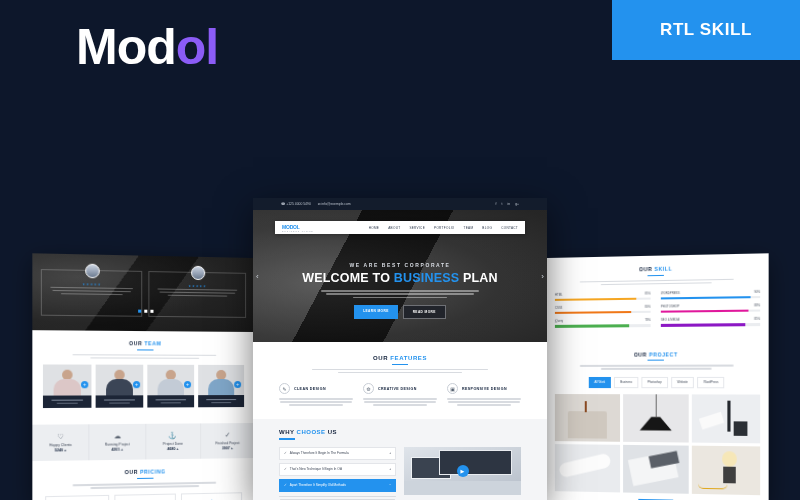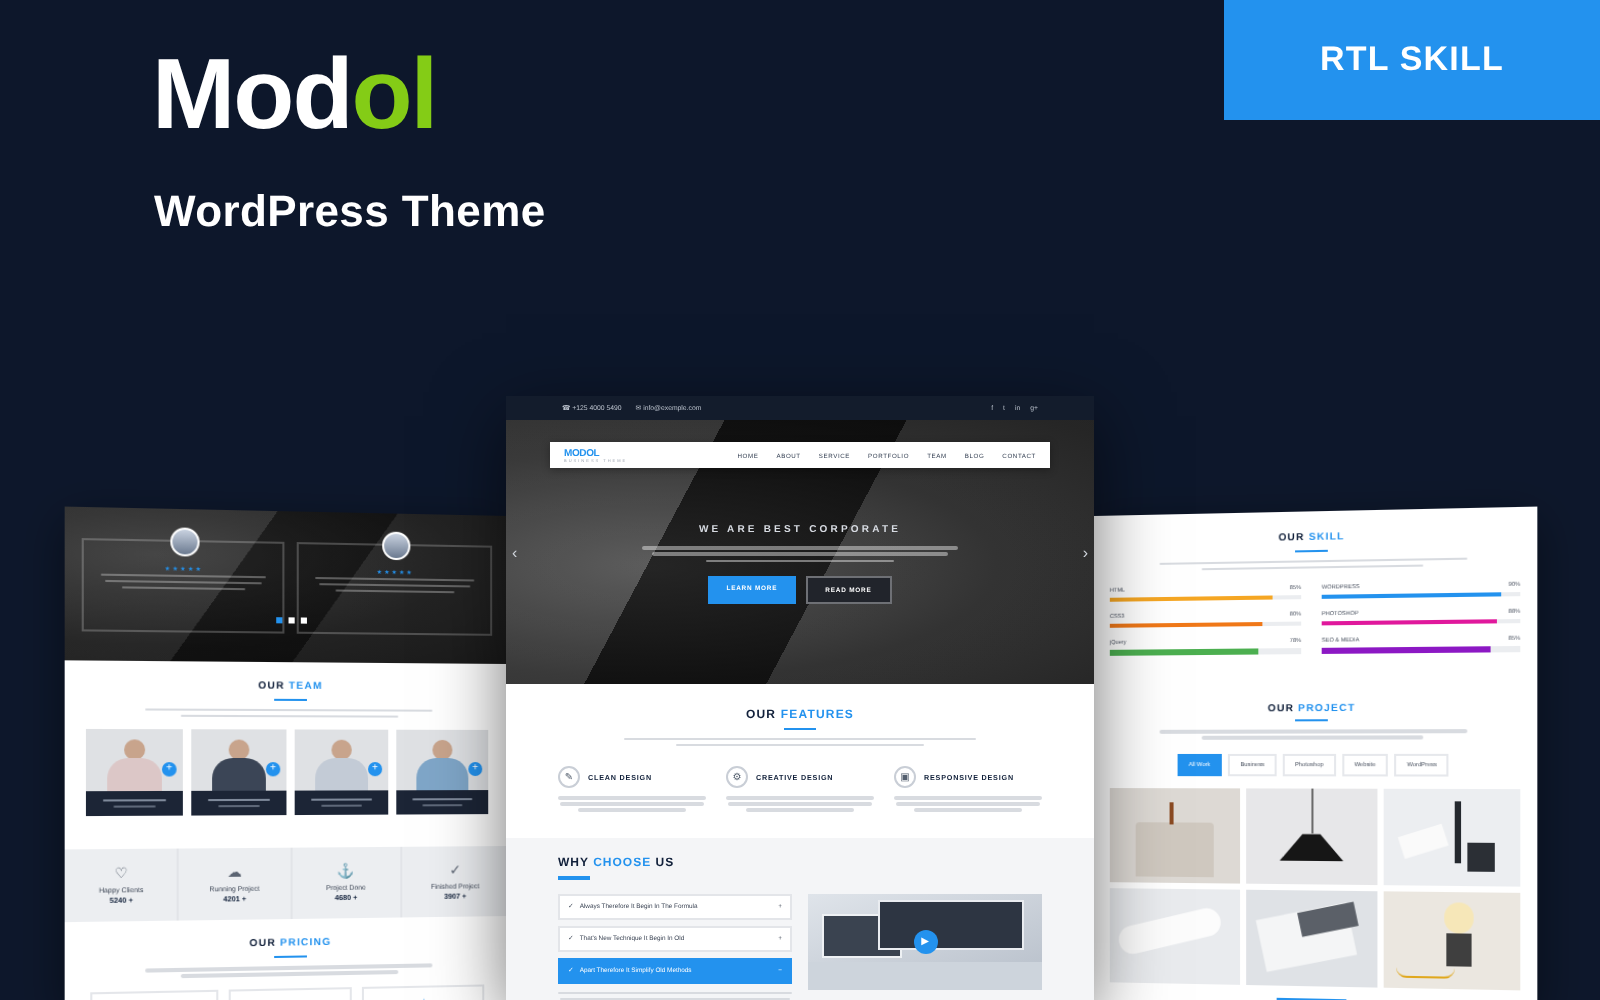--- a/index.html
+++ b/index.html
@@ -16,21 +16,21 @@
     background:#2392ee; color:#fff;
     display:flex; align-items:center; justify-content:center;
     font-size:17px; font-weight:bold; letter-spacing:.6px;
   }
 
   .brand{
     position:absolute; left:76px; top:22px;
     font-size:50px; font-weight:bold; letter-spacing:-1px; line-height:1;
     color:#ffffff;
   }
-  .brand .accent{ color:#84cc16; }
+  .brand .accent{ color:#8b5cf6; }
 
   .tagline{
     position:absolute; left:77px; top:90px;
     color:#ffffff; font-size:22px; font-weight:bold; line-height:1.45;
     letter-spacing:.2px;
   }
   .tagline div{ white-space:nowrap; }
 
   
   .mock{ position:absolute; overflow:hidden; background:#fff; }
@@ -189,21 +189,20 @@
 
 <div class="rtl-badge">
   <span>RTL SKILL</span>
 </div>
 
 <div class="brand">
   <span>Mod</span><span class="accent">ol</span>
 </div>
 
 <div class="tagline">
-  <div>WordPress Theme</div>
 </div>
 
 <div class="mock" id="mock-left">
   <div class="mock-inner">
 
     <div class="dark-photo" style="height:74px; position:relative;">
       <div class="testi-wrap">
         <div class="testi-card">
           <div class="testi-av"></div>
           <div class="stars">★★★★★</div>
@@ -362,20 +361,23 @@
           <a>BLOG</a>
           <a>CONTACT</a>
         </div>
       </div>
 
       <div class="arrow l">‹</div>
       <div class="arrow r">›</div>
 
       <div class="hero-body">
         <div class="hero-sub">WE ARE BEST CORPORATE</div>
+        <div class="hero-title">
+          <span>WELCOME TO </span><b>BUSINESS</b><span> PLAN</span>
+        </div>
         <div class="hero-p">
           <div class="ln" style="width:100%"></div>
             <div class="ln" style="width:94%"></div>
             <div class="ln" style="width:60%;margin:1.9px auto"></div>
         </div>
         <div class="hero-btns">
           <div class="btn primary">LEARN MORE</div>
           <div class="btn ghost">READ MORE</div>
         </div>
       </div>

